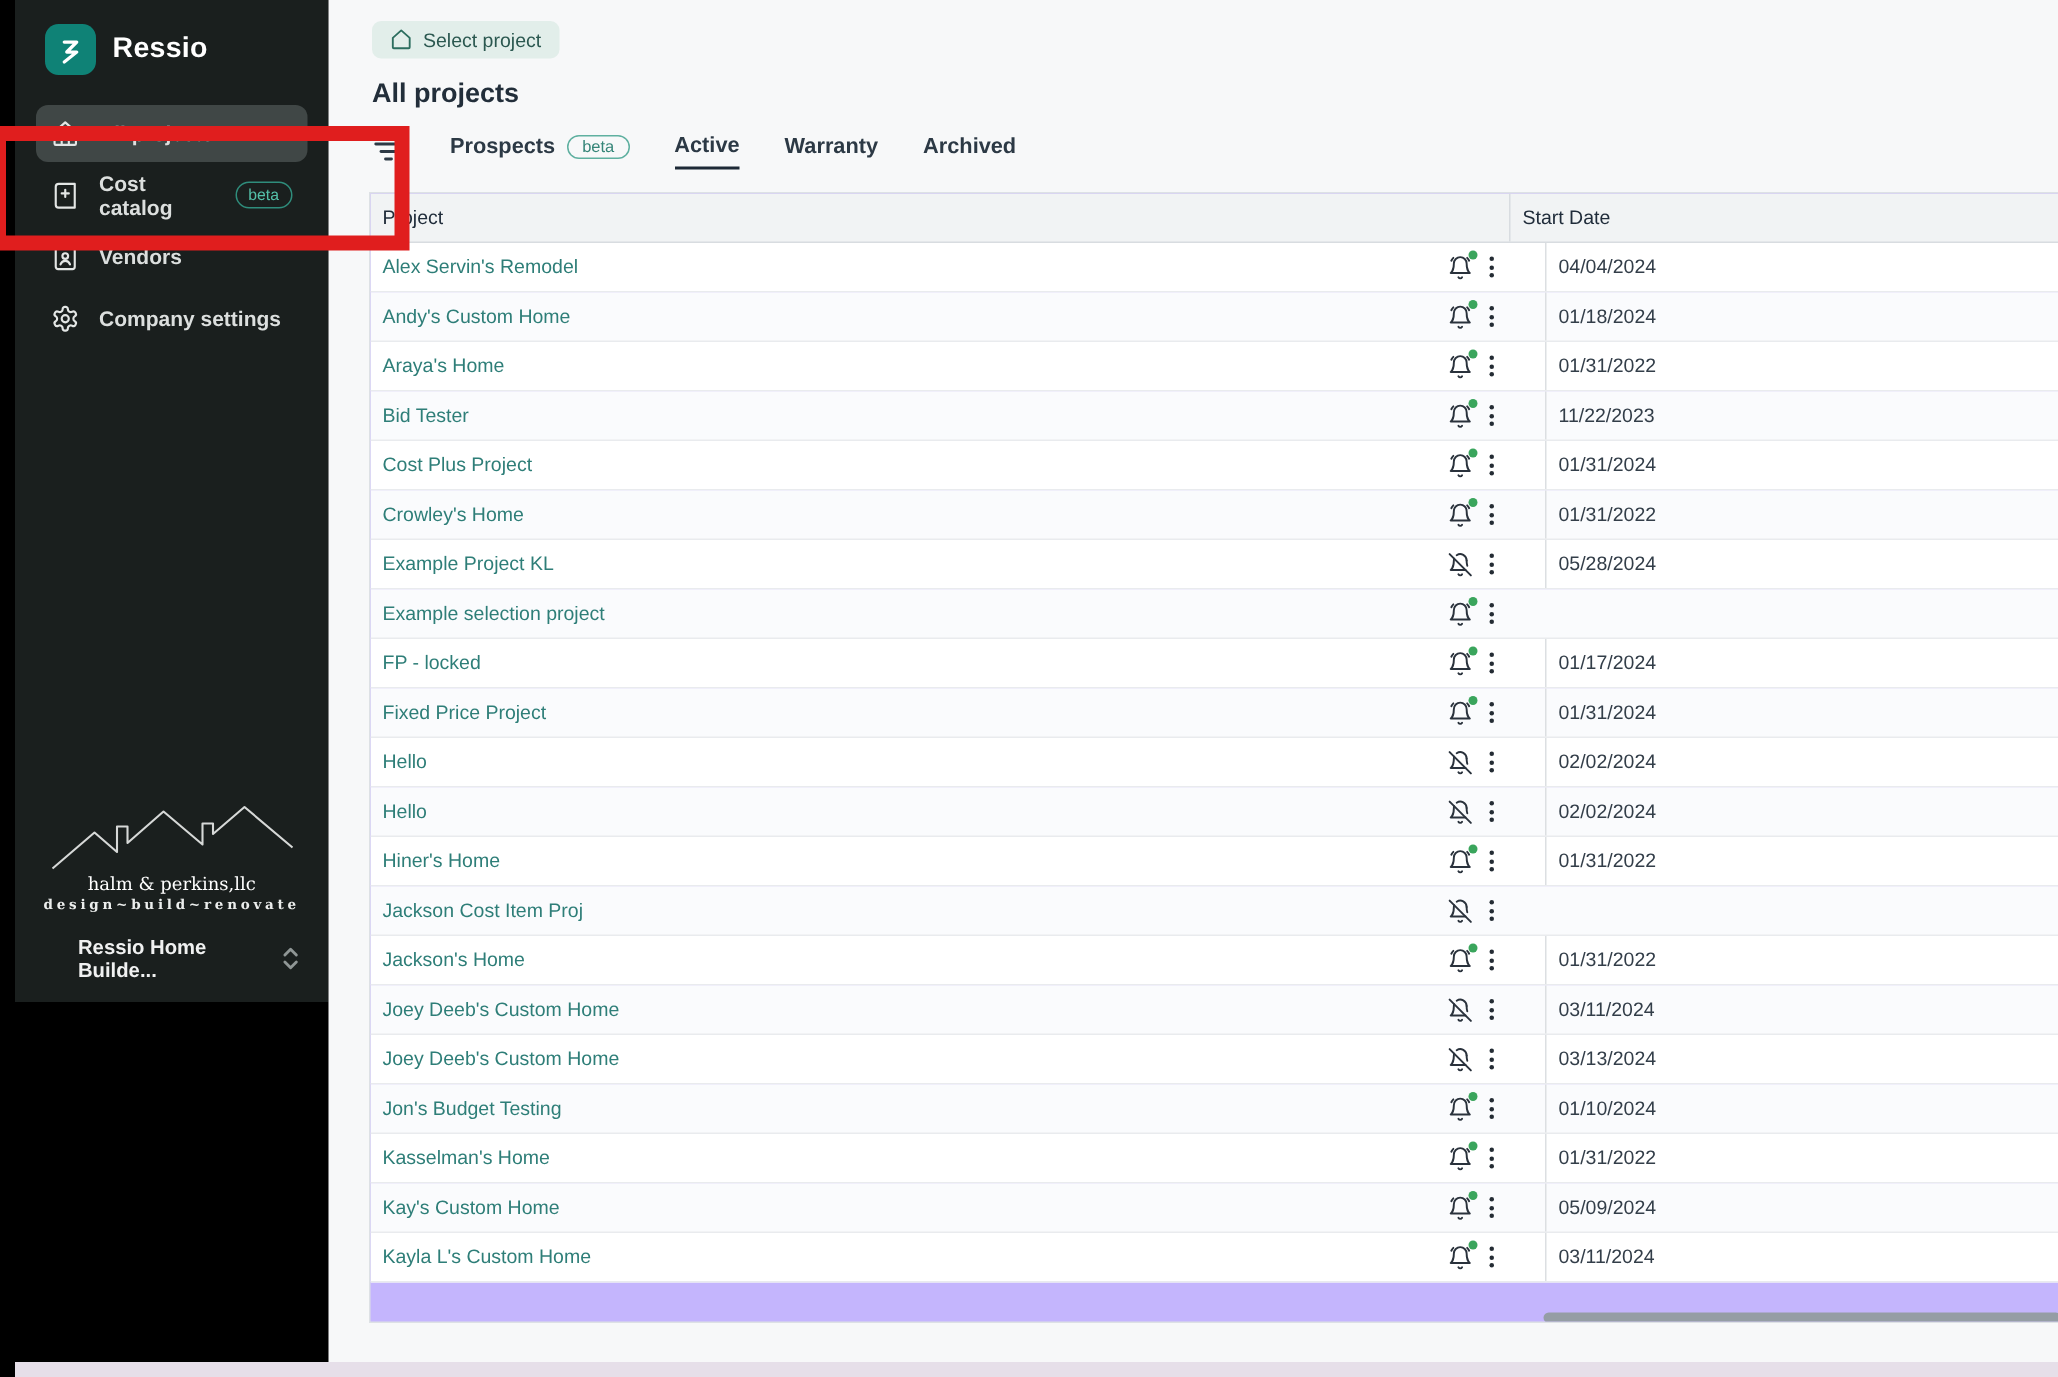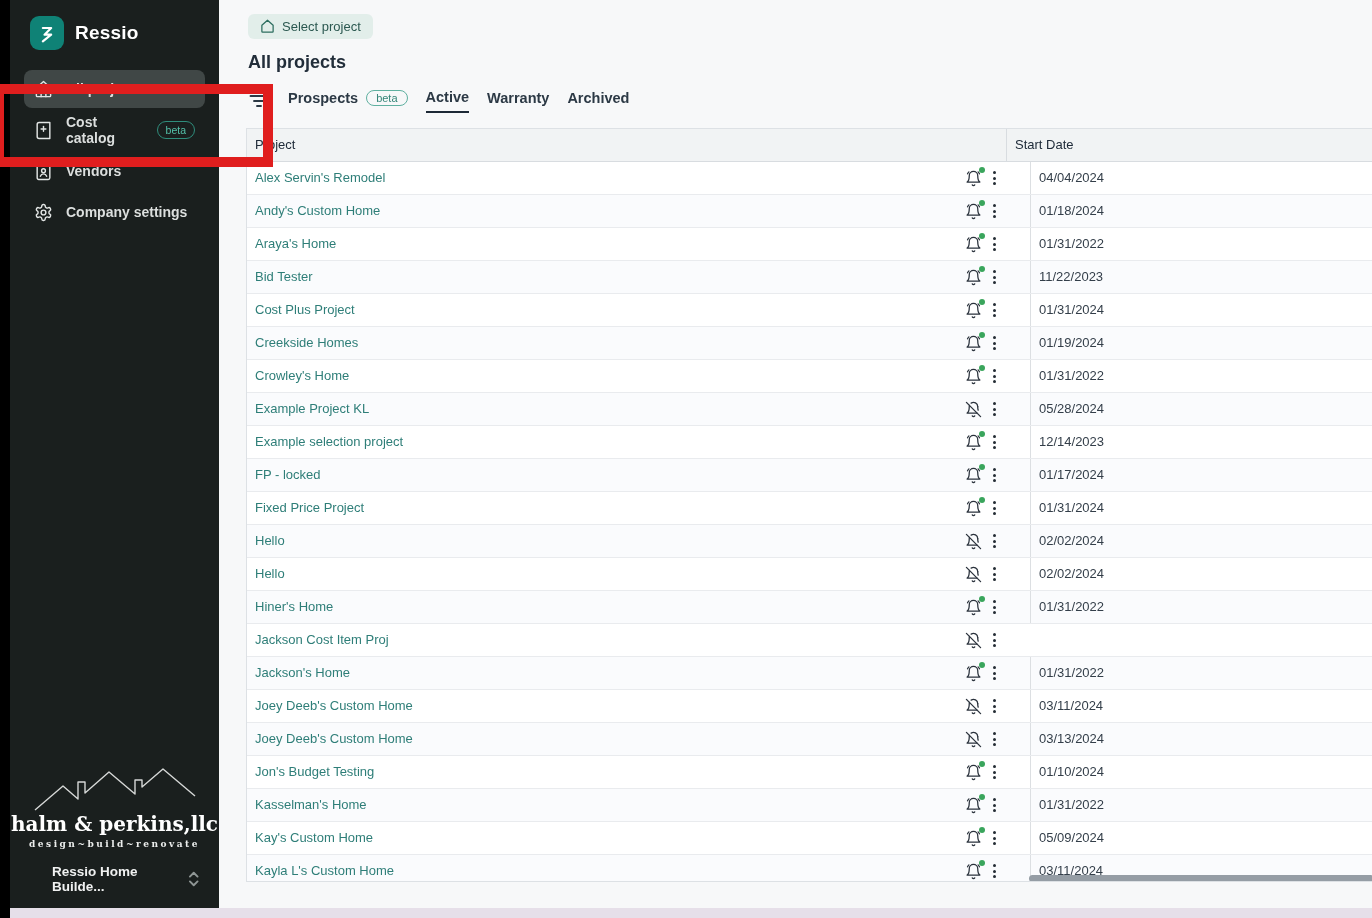--- a/index.html
+++ b/index.html
@@ -1,45 +1,45 @@
 <!DOCTYPE html>
 <html><head>
 <meta charset="utf-8">
 <style>
   * { margin:0; padding:0; box-sizing:border-box; }
   html,body { width:1372px; height:918px; }
   body { position:relative; background:#000; font-family:"Liberation Sans", sans-serif; overflow:hidden; }
 
   
-  .sidebar { position:absolute; left:10px; top:0; width:209px; height:908px; background:#1a1f1e; }
+  .sidebar { position:absolute; left:10px; top:0; width:209px; height:668px; background:#1a1f1e; }
   .brand { display:flex; align-items:center; gap:11px; padding:16px 0 0 20px; }
   .brand-logo { width:34px; height:34px; background:#0f8276; border-radius:9px; display:flex; align-items:center; justify-content:center; flex:none; }
   .brand-name { color:#fff; font-size:19px; font-weight:bold; letter-spacing:.2px; }
   .nav { margin-top:20px; }
   .nav-item { display:flex; align-items:center; gap:13px; height:38px; margin:3px 14px; padding:0 10px; border-radius:8px; color:#dcdfde; font-size:14px; font-weight:600; cursor:pointer; }
   .nav-item.active { background:#404746; }
   .nav-item svg { flex:none; color:#e3e6e5; }
   .beta-badge-side { margin-left:6px; font-size:10.5px; color:#54c0a9; border:1px solid #2f8d7c; border-radius:9px; padding:2px 8px; font-weight:500; }
 
   .sidebar-bottom { position:absolute; left:0; right:0; bottom:14px; }
   .hp-logo { text-align:center; color:#fff; }
-  .hp-name { font-family:"DejaVu Serif", serif; font-weight:bold; font-size:20px; margin-top:-4px; }
+  .hp-name { font-family:"DejaVu Serif", serif; font-weight:normal; font-size:12px; margin-top:-4px; }
   .hp-tag { font-family:"DejaVu Serif", serif; font-size:9px; font-weight:bold; letter-spacing:2.5px; color:#eceeed; margin-top:3px; }
   .company-select { margin-top:15px; display:flex; align-items:center; justify-content:space-between; padding:0 20px 0 26px; cursor:pointer; }
   .company-select-label { color:#f0f1f1; font-size:13.5px; font-weight:bold;padding-left:16px; }
 
   
   .main { position:absolute; left:219px; top:0; width:1153px; height:908px; background:#f7f8f9; overflow:hidden; }
 
   .chip { position:absolute; left:29px; top:14px; height:25px; display:inline-flex; align-items:center; gap:7px; background:#e2eeea; border-radius:6px; padding:0 12px; cursor:pointer; }
   .chip-label { font-size:13px; color:#2b5850; font-weight:500; }
 
   .page-title { position:absolute; left:29px; top:52px; font-size:18px; font-weight:bold; color:#222e3a; }
 
-  .tabs-row { position:absolute; left:29px; top:86px; display:flex; align-items:center; gap:18px; height:30px; }
+  .tabs-row { position:absolute; left:29px; top:86px; display:flex; align-items:center; gap:30px; height:30px; }
   .filter-btn { display:flex; align-items:center; justify-content:center; width:22px; height:22px; cursor:pointer; }
   .tab { font-size:14.5px; font-weight:600; color:#2c3945; padding-bottom:6px; cursor:pointer; display:flex; align-items:center; }
   .tab.active { border-bottom:2.5px solid #1d2936; }
   .beta-badge-tab { margin-left:8px; font-size:11px; font-weight:500; color:#358578; border:1px solid #5fb0a0; border-radius:10px; padding:1px 9px; }
 
   
   .table { position:absolute; left:27px; top:128px; width:1127px; height:754px; background:#c4b5fd; border:1px solid #dde1e5; border-right:none; overflow:hidden; }
   .thead { position:relative; height:33px; background:#f1f3f4; border-bottom:1px solid #d8dce0; }
   .th-project { position:absolute; left:8px; top:0; line-height:32px; font-size:13px; font-weight:500; color:#202c3a; }
   .th-date { position:absolute; left:759px; top:0; bottom:0; right:0; border-left:1px solid #d8dce0; padding-left:8px; line-height:32px; font-size:13px; font-weight:500; color:#202c3a; }
@@ -266,41 +266,20 @@
       </span>
       <span class="kebab">
               <i></i>
               <i></i>
               <i></i>
             </span>
     </span>
     <span class="cell-date">01/31/2024</span>
   </div>
 
-  <div class="row">
-    <span class="project-link">Creekside Homes</span>
-    <span class="row-icons">
-      <span class="bell-wrap">
-        <svg class="i-bell" width="17" height="17" viewBox="0 0 24 24" fill="none" stroke="currentColor" stroke-width="1.8" stroke-linecap="round" stroke-linejoin="round" style="display: block;">
-                <path d="M18 8A6 6 0 0 0 6 8c0 7-3 9-3 9h18s-3-2-3-9"></path>
-                <path d="M13.73 21a2 2 0 0 1-3.46 0"></path>
-                <path d="M20.4 5.4a9 9 0 0 0-1.9-2.7"></path>
-                <path d="M3.6 5.4a9 9 0 0 1 1.9-2.7"></path>
-              </svg>
-
-        <span class="bell-dot" style="display: block;"></span>
-      </span>
-      <span class="kebab">
-              <i></i>
-              <i></i>
-              <i></i>
-            </span>
-    </span>
-    <span class="cell-date">01/19/2024</span>
-  </div>
 
   <div class="row">
     <span class="project-link">Crowley's Home</span>
     <span class="row-icons">
       <span class="bell-wrap">
         <svg class="i-bell" width="17" height="17" viewBox="0 0 24 24" fill="none" stroke="currentColor" stroke-width="1.8" stroke-linecap="round" stroke-linejoin="round" style="display: block;">
                 <path d="M18 8A6 6 0 0 0 6 8c0 7-3 9-3 9h18s-3-2-3-9"></path>
                 <path d="M13.73 21a2 2 0 0 1-3.46 0"></path>
                 <path d="M20.4 5.4a9 9 0 0 0-1.9-2.7"></path>
                 <path d="M3.6 5.4a9 9 0 0 1 1.9-2.7"></path>
@@ -352,21 +331,20 @@
               </svg>
 
         <span class="bell-dot" style="display: block;"></span>
       </span>
       <span class="kebab">
               <i></i>
               <i></i>
               <i></i>
             </span>
     </span>
-    <span class="cell-date">12/14/2023</span>
   </div>
 
   <div class="row">
     <span class="project-link">FP - locked</span>
     <span class="row-icons">
       <span class="bell-wrap">
         <svg class="i-bell" width="17" height="17" viewBox="0 0 24 24" fill="none" stroke="currentColor" stroke-width="1.8" stroke-linecap="round" stroke-linejoin="round" style="display: block;">
                 <path d="M18 8A6 6 0 0 0 6 8c0 7-3 9-3 9h18s-3-2-3-9"></path>
                 <path d="M13.73 21a2 2 0 0 1-3.46 0"></path>
                 <path d="M20.4 5.4a9 9 0 0 0-1.9-2.7"></path>

